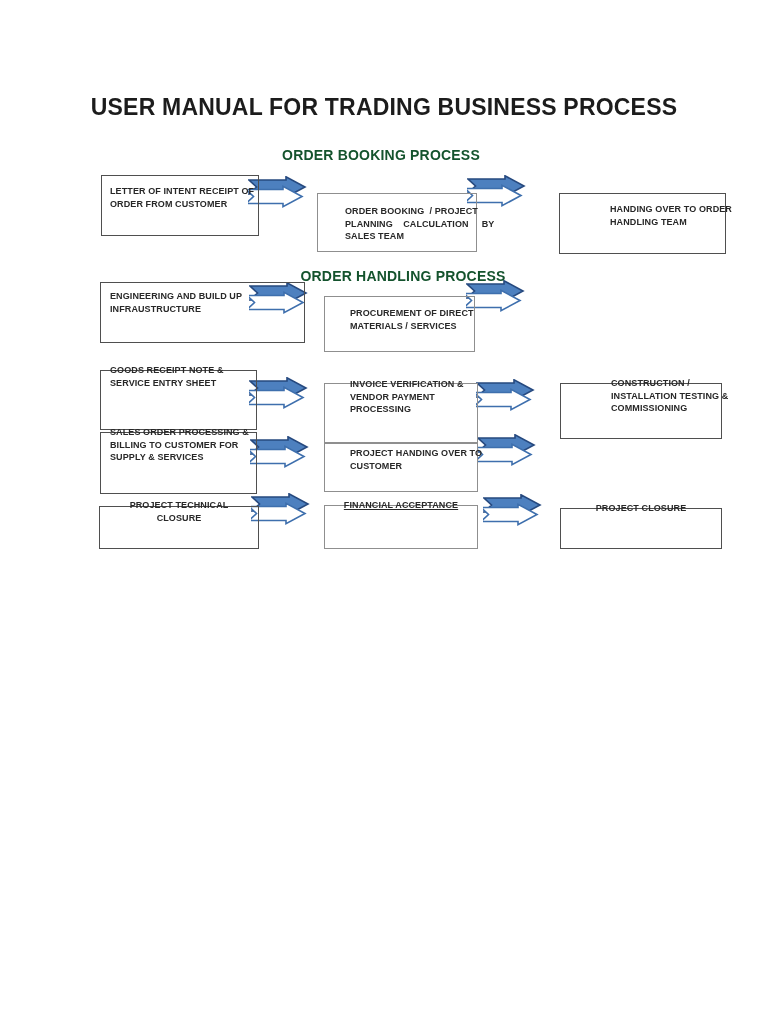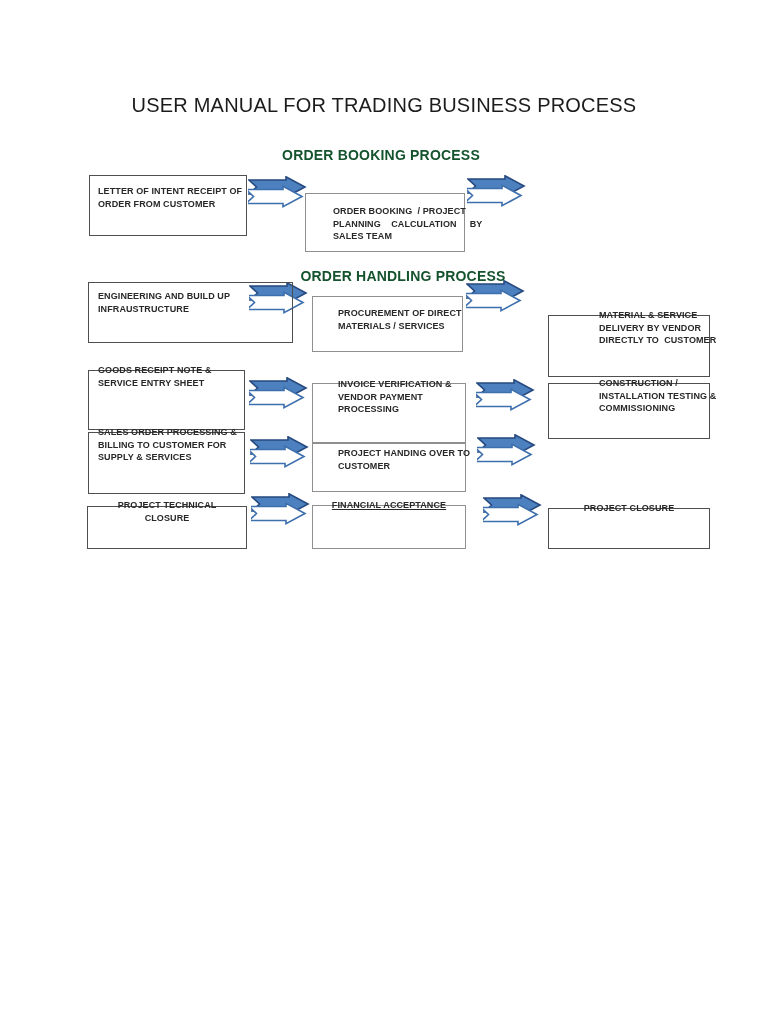--- a/index.html
+++ b/index.html
@@ -2,31 +2,32 @@
 <html style="--box-border-dark: #4f4f4f; --box-border-light: #8f8f8f; --text-color: #282828;"><head>
 <meta charset="utf-8">
 <style>
   html,body{margin:0;padding:0;background:#ffffff;}
   .page{
     position:relative;width:768px;height:1024px;background:#ffffff;
     font-family:"Liberation Sans",sans-serif;overflow:hidden;margin:0 auto;
   }
   .doc-title{
     position:absolute;left:84px;top:94px;width:600px;text-align:center;
-    font-size:20px;font-weight:400;color:#1c1c1c;letter-spacing:.2px;z-index:5;
+    font-size:23px;font-weight:700;color:#1c1c1c;letter-spacing:.2px;z-index:5;
   }
   .section-heading{
     position:absolute;width:300px;text-align:center;font-size:14px;font-weight:700;
     color:#14532d;letter-spacing:.2px;z-index:5;
   }
   #heading-booking{left:231px;top:147px;}
   #heading-handling{left:253px;top:268px;}
   .flow-box{
     position:absolute;background:transparent;border:1px solid var(--box-border-dark,#4f4f4f);
     z-index:2;
+    margin-left:12px;
   }
   .flow-box.light{border-color:var(--box-border-light,#8f8f8f);}
   .box-text{
     position:absolute;font-size:9px;font-weight:700;line-height:12.5px;
     color:var(--text-color,#282828);white-space:pre;letter-spacing:.1px;z-index:3;
   }
   .box-text.center{left:0;right:0;text-align:center;}
   .flow-arrow{position:absolute;width:60px;height:34px;z-index:1;}
   .flow-arrow svg{display:block;width:60px;height:34px;}
 </style>
@@ -54,20 +55,24 @@
     <div class="box-text" style="left:27px;top:11px;">ORDER BOOKING  / PROJECT
 PLANNING    CALCULATION     BY
 SALES TEAM</div>
   </div>
   <div class="flow-arrow" style="left:467px;top:175px;">
       <svg viewBox="0 0 60 34" xmlns="http://www.w3.org/2000/svg">
         <path d="M1,4 L38,4 L38,0.8 L57,11 L38,21.2 L38,18 L1,18 L8.5,11 Z" fill="#4d80bf" stroke="#26497f" stroke-width="1.6" stroke-linejoin="miter"></path>
         <path d="M1,4 L38,4 L38,0.8 L57,11 L38,21.2 L38,18 L1,18 L8.5,11 Z" transform="translate(-3,9.5)" fill="#ffffff" stroke="#3e6fad" stroke-width="1.6" stroke-linejoin="miter"></path>
       </svg>
     </div>
+  <div class="flow-box" style="left:547px;top:193px;width:165px;height:59px;">
+    <div class="box-text" style="left:50px;top:9px;">HANDING OVER TO ORDER
+HANDLING TEAM</div>
+  </div>
 
   <div class="flow-box" style="left:88px;top:282px;width:155px;height:59px;padding-left:48px;">
     <div class="box-text" style="left:9px;top:7px;">ENGINEERING AND BUILD UP
 INFRAUSTRUCTURE</div>
   </div>
   <div class="flow-arrow" style="left:249px;top:282px;">
       <svg viewBox="0 0 60 34" xmlns="http://www.w3.org/2000/svg">
         <path d="M1,4 L38,4 L38,0.8 L57,11 L38,21.2 L38,18 L1,18 L8.5,11 Z" fill="#4d80bf" stroke="#26497f" stroke-width="1.6" stroke-linejoin="miter"></path>
         <path d="M1,4 L38,4 L38,0.8 L57,11 L38,21.2 L38,18 L1,18 L8.5,11 Z" transform="translate(-3,9.5)" fill="#ffffff" stroke="#3e6fad" stroke-width="1.6" stroke-linejoin="miter"></path>
       </svg>
@@ -75,25 +80,20 @@
   <div class="flow-box light" style="left:312px;top:296px;width:149px;height:54px;">
     <div class="box-text" style="left:25px;top:10px;">PROCUREMENT OF DIRECT
 MATERIALS / SERVICES</div>
   </div>
   <div class="flow-arrow" style="left:466px;top:280px;">
       <svg viewBox="0 0 60 34" xmlns="http://www.w3.org/2000/svg">
         <path d="M1,4 L38,4 L38,0.8 L57,11 L38,21.2 L38,18 L1,18 L8.5,11 Z" fill="#4d80bf" stroke="#26497f" stroke-width="1.6" stroke-linejoin="miter"></path>
         <path d="M1,4 L38,4 L38,0.8 L57,11 L38,21.2 L38,18 L1,18 L8.5,11 Z" transform="translate(-3,9.5)" fill="#ffffff" stroke="#3e6fad" stroke-width="1.6" stroke-linejoin="miter"></path>
       </svg>
     </div>
-  <div class="flow-box" style="left:548px;top:315px;width:160px;height:60px;">
-    <div class="box-text" style="left:50px;top:-7px;">MATERIAL &amp; SERVICE
-DELIVERY BY VENDOR
-DIRECTLY TO  CUSTOMER</div>
-  </div>
 
   <div class="flow-box" style="left:88px;top:370px;width:155px;height:58px;">
     <div class="box-text" style="left:9px;top:-7px;">GOODS RECEIPT NOTE &amp;
 SERVICE ENTRY SHEET</div>
   </div>
   <div class="flow-arrow" style="left:249px;top:377px;">
       <svg viewBox="0 0 60 34" xmlns="http://www.w3.org/2000/svg">
         <path d="M1,4 L38,4 L38,0.8 L57,11 L38,21.2 L38,18 L1,18 L8.5,11 Z" fill="#4d80bf" stroke="#26497f" stroke-width="1.6" stroke-linejoin="miter"></path>
         <path d="M1,4 L38,4 L38,0.8 L57,11 L38,21.2 L38,18 L1,18 L8.5,11 Z" transform="translate(-3,9.5)" fill="#ffffff" stroke="#3e6fad" stroke-width="1.6" stroke-linejoin="miter"></path>
       </svg>

